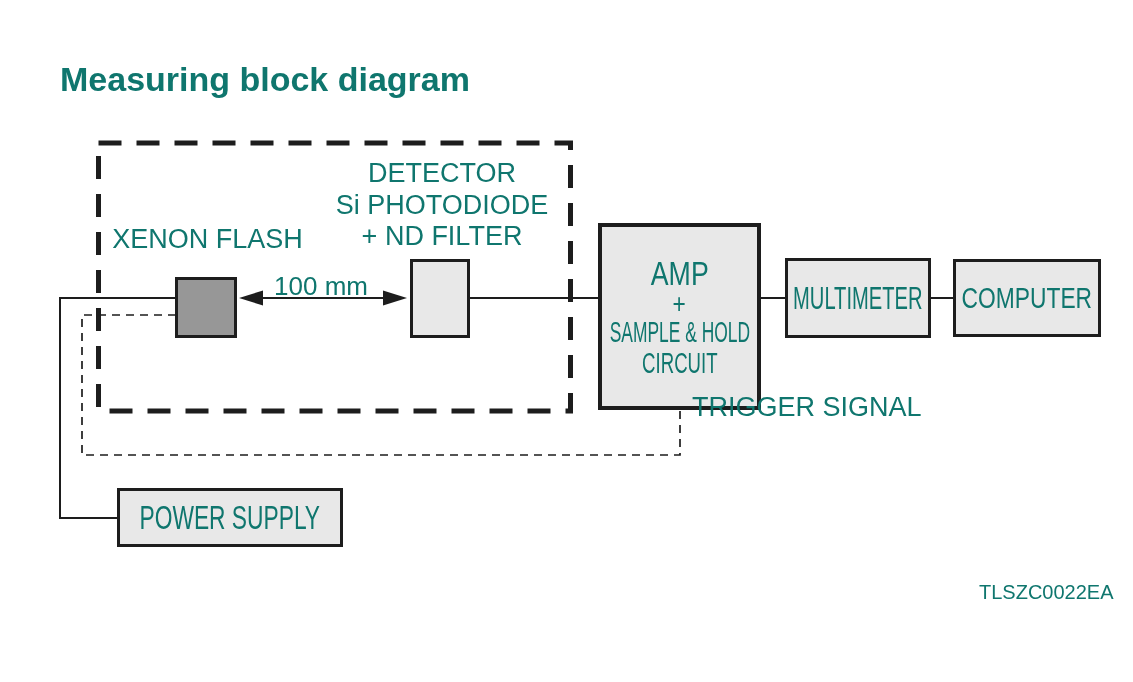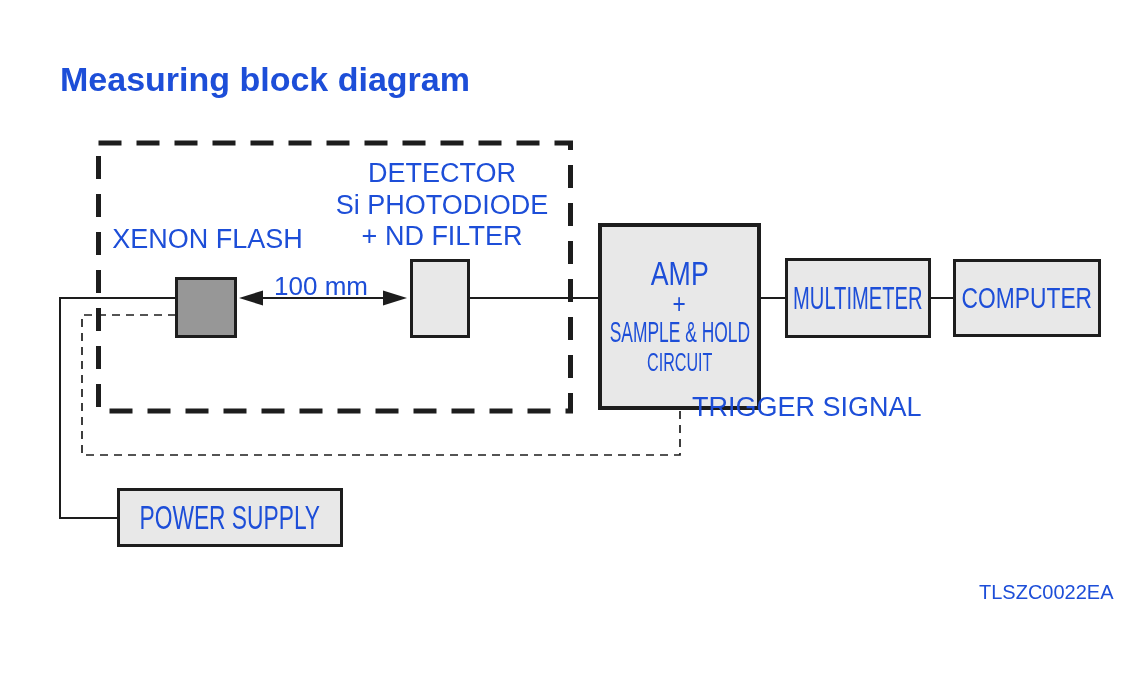--- a/index.html
+++ b/index.html
@@ -1,18 +1,18 @@
 <!DOCTYPE html>
 <html><head>
 <meta charset="utf-8">
 <style>
   html,body { margin:0; padding:0; background:#ffffff; }
   .stage {
     position:relative; width:1133px; height:682px; background:#ffffff;
-    font-family:"Liberation Sans", sans-serif; color:#1d4ed8; overflow:hidden;
+    font-family:"Liberation Sans", sans-serif; color:#0f766e; overflow:hidden;
   }
   .title {
     position:absolute; left:60px; top:59px; margin:0;
     font-size:34px; font-weight:bold; line-height:40px; white-space:nowrap;
   }
   svg.lines { position:absolute; left:0; top:0; width:1133px; height:682px; }
 
   .lbl { position:absolute; font-size:27px; line-height:31.5px; white-space:nowrap; }
   .lbl-xenon   { left:100px; top:184px; width:215px; text-align:center;margin-top:40px; }
   .lbl-det     { left:330px; top:158px; width:224px; text-align:center; }
@@ -30,21 +30,21 @@
     text-align:center; white-space:nowrap;
   }
   .box-amp   { left:598px; top:223px; width:163px; height:187px; border-width:4px; flex-direction:column; }
   .box-multi { left:785px; top:258px; width:146px; height:80px; font-size:32px; }
   .box-comp  { left:953px; top:259px; width:148px; height:78px; font-size:30px; }
   .box-power { left:117px; top:488px; width:226px; height:59px; font-size:34px; }
 
   .amp-l1 { font-size:33px; line-height:35px; }
   .amp-l2 { font-size:28px; line-height:25px; }
   .amp-l3 { font-size:30px; line-height:31px; }
-  .amp-l4 { font-size:26px; line-height:31px; }
+  .amp-l4 { font-size:30px; line-height:31px; }
 
   .cond { display:inline-block; white-space:nowrap; transform-origin:50% 50%; }
   .sx58 { transform:scaleX(.58); }
   .sx62 { transform:scaleX(.62); }
   .sx63 { transform:scaleX(.63); }
   .sx67 { transform:scaleX(.67); }
   .sx76 { transform:scaleX(.76); }
   .sx81 { transform:scaleX(.81); }
 </style>
 </head>

